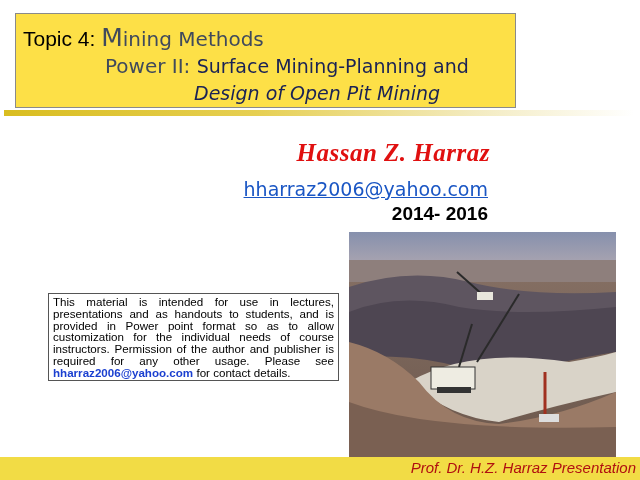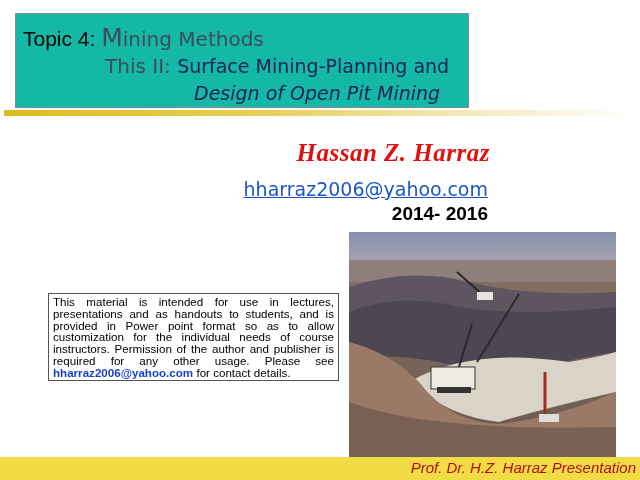--- a/index.html
+++ b/index.html
@@ -1,17 +1,17 @@
 <!DOCTYPE html>
 <html><head>
   <meta charset="utf-8">
   <style>
     html, body { margin:0; padding:0; }
     body { width:640px; height:480px; position:relative; background:#ffffff; overflow:hidden; font-family:"Liberation Sans", sans-serif; }
-    .title-box { position:absolute; left:15px; top:13px; width:454px; height:95px; border:1px solid #8a8a8a; background:#14b8a6; box-sizing:border-box; }
+    .title-box { position:absolute; left:15px; top:13px; width:501px; height:95px; border:1px solid #8a8a8a; background:#fde047; box-sizing:border-box; }
     .t1 { position:absolute; left:7px; top:9px; font-size:21px; color:#000; font-family:"Liberation Sans", sans-serif; white-space:nowrap; }
     .t1 .muted { color:#404a5c; font-family:"DejaVu Sans", sans-serif; font-size:20px; }
     .t1 .bigM { font-size:25px; }
     .t2 { position:absolute; left:89px; top:40px; font-size:20px; color:#404a5c; font-family:"DejaVu Sans", sans-serif; white-space:nowrap; }
     .t2 .ital { color:#1a2255; font-size:19px; }
     .t3 { position:absolute; left:178px; top:68px; font-size:19px; font-style:italic; color:#1a2255; font-family:"DejaVu Sans", sans-serif; white-space:nowrap; }
     .gold-rule { position:absolute; left:4px; top:110px; width:630px; height:6px; background:linear-gradient(to right, #d9bd20 0%, #e6cf52 40%, #f3ebc0 75%, #ffffff 100%); }
     .author { position:absolute; right:150px; top:139px; font-size:25px; font-weight:bold; font-style:italic; color:#e01010; font-family:Liberation Serif, serif; white-space:nowrap; letter-spacing:0.5px; }
     .email { position:absolute; right:152px; top:178px; font-size:19px; color:#1a56c4; text-decoration:underline; font-family:"DejaVu Sans", sans-serif; white-space:nowrap; }
     .years { position:absolute; right:152px; top:203px; font-size:19px; font-weight:bold; color:#000; font-family:"Liberation Sans", sans-serif; white-space:nowrap; }
@@ -19,21 +19,21 @@
     .notice .hl { color:#1a3fd0; font-weight:bold; }
     .photo { position:absolute; left:349px; top:232px; width:267px; height:225px; overflow:hidden; }
     .footer { position:absolute; left:0; top:457px; width:640px; height:23px; background:#f2dc45; }
     .footer-text { position:absolute; left:0; width:636px; top:2px; text-align:right; font-size:15px; font-style:italic; color:#b01010; font-family:"Liberation Sans", sans-serif; }
   </style>
 </head>
 <body>
 
 <div class="title-box">
   <div class="t1"><span>Topic 4:</span> <span class="muted"><span class="bigM">M</span><span>ining Methods</span></span></div>
-  <div class="t2"><span>This II:</span> <span class="ital">Surface Mining-Planning and</span></div>
+  <div class="t2"><span>Power II:</span> <span class="ital">Surface Mining-Planning and</span></div>
   <div class="t3">Design of Open Pit Mining</div>
 </div>
 
 <div class="gold-rule"></div>
 
 <div class="author">Hassan Z. Harraz</div>
 <a class="email">hharraz2006@yahoo.com</a>
 <div class="years">2014- 2016</div>
 
 <div class="notice"><span>This material is intended for use in lectures, presentations and as handouts to students, and is provided in Power point format so as to allow customization for the individual needs of course instructors. Permission of the author and publisher is required for any other usage. Please see </span><span class="hl">hharraz2006@yahoo.com</span><span> for contact details.</span></div>

